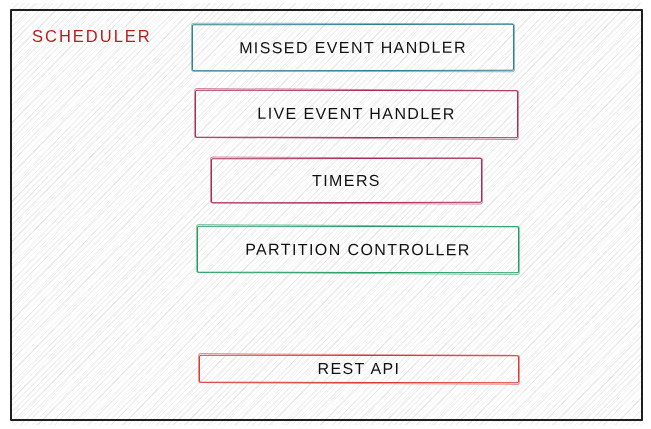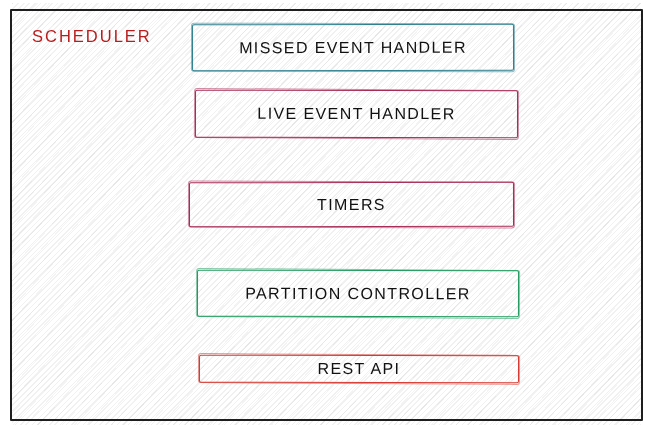--- a/index.html
+++ b/index.html
@@ -53,22 +53,22 @@
     transform:rotate(.25deg);
     pointer-events:none;
   }
   .lbl{
     font-size:16px;letter-spacing:1.4px;
     color:#111;
     white-space:nowrap;
   }
   .b1{left:180px;top:13px;width:322px;height:47px;transform:rotate(-.12deg);}
   .b2{left:183px;top:79px;width:323px;height:48px;transform:rotate(.1deg);}
-  .b3{left:177px;top:147px;width:325px;height:45px;transform:rotate(-.08deg);margin-top:24px;}
-  .b4{left:185px;top:215px;width:322px;height:47px;transform:rotate(.1deg);margin-top:44px;}
+  .b3{left:199px;top:147px;width:271px;height:45px;transform:rotate(-.08deg);}
+  .b4{left:185px;top:215px;width:322px;height:47px;transform:rotate(.1deg);}
   .b5{left:187px;top:280px;width:320px;height:50px;transform:rotate(-.1deg);}
   .b6{left:187px;top:344px;width:320px;height:28px;transform:rotate(.08deg);}
 </style>
 </head>
 <body>
 
 <div class="canvas">
   <div class="outer">
     <div class="hatch"></div>
 

